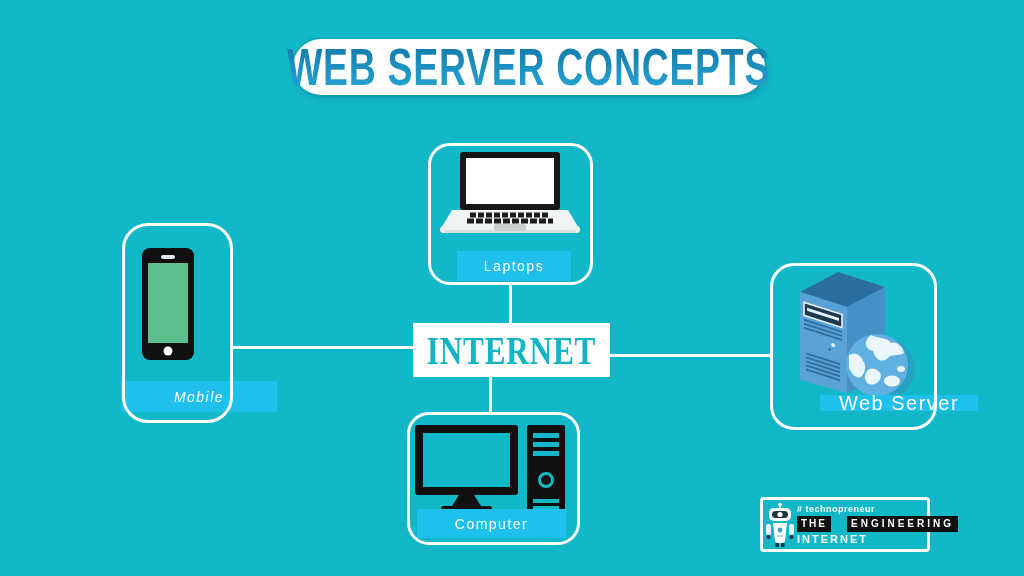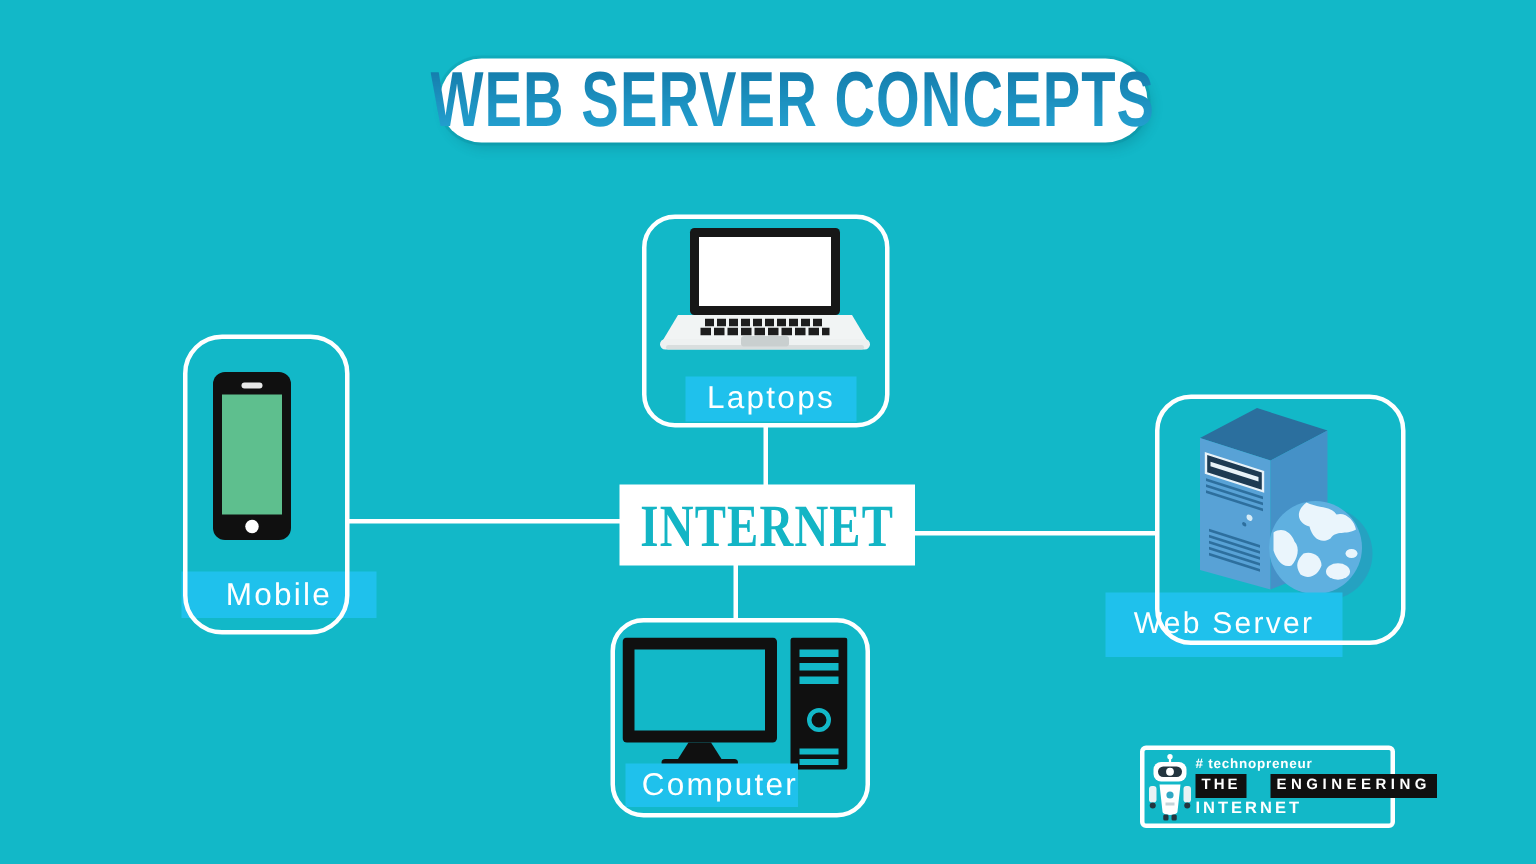--- a/index.html
+++ b/index.html
@@ -45,26 +45,26 @@
     box-sizing:border-box;background:transparent;
   }
   .laptop-box{left:428px;top:143px;width:165px;height:142px;border-radius:22px;}
   .mobile-box{left:122px;top:223px;width:111px;height:200px;border-radius:26px;}
   .computer-box{left:407px;top:412px;width:173px;height:133px;border-radius:22px;}
   .server-box{left:770px;top:263px;width:167px;height:167px;border-radius:24px;}
   
   .node-label{
     position:absolute;background:#1fc1ec;color:#ffffff;
     display:flex;align-items:center;justify-content:center;
-    font-size:21px;letter-spacing:1.5px;font-weight:400;
+    font-size:14px;letter-spacing:1.5px;font-weight:400;
   }
   .laptops-label{left:457px;top:251px;width:114px;height:30px;}
-  .mobile-label{left:121px;top:381px;width:130px;height:31px;}
-  .computer-label{left:417px;top:509px;width:115px;height:29px;justify-content:flex-end;}
-  .server-label{left:737px;top:395px;width:158px;height:43px;font-size:20px;}
+  .mobile-label{left:121px;top:381px;width:156px;height:31px;font-style:italic;}
+  .computer-label{left:417px;top:509px;width:149px;height:29px;}
+  .server-label{left:820px;top:395px;width:158px;height:16px;font-size:20px;}
   
   .icon{position:absolute;}
   .laptop-icon{left:440px;top:150px;}
   .phone-icon{left:142px;top:248px;}
   .computer-icon{left:415px;top:425px;}
   .server-icon{left:770px;top:263px;}
   
   .logo-box{
     position:absolute;left:760px;top:497px;width:170px;height:55px;
     border:3px solid #ffffff;border-radius:4px;box-sizing:border-box;

